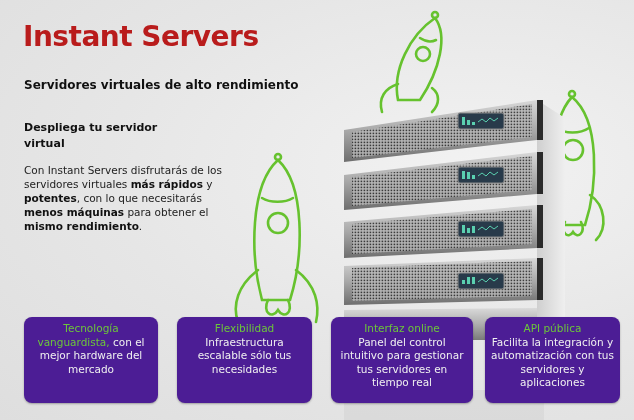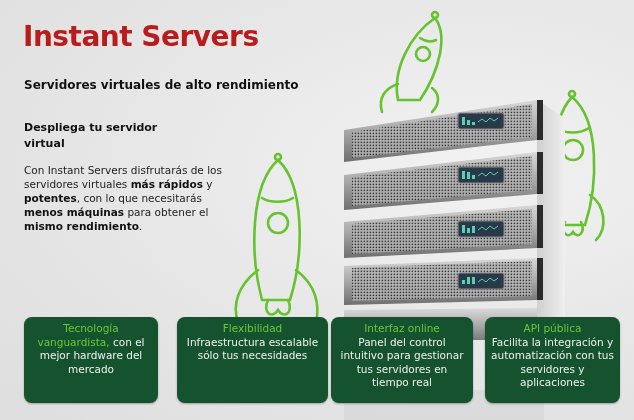--- a/index.html
+++ b/index.html
@@ -24,28 +24,28 @@
     font-size: 11px; font-weight: bold; line-height: 16px; color: #111;
   }
   .desc {
     position: absolute; left: 24px; top: 163px; width: 210px;
     font-size: 10.5px; line-height: 14px; color: #222;
   }
   .desc b { font-weight: bold; color: #111; }
   .art { position: absolute; left: 0; top: 0; width: 634px; height: 420px; pointer-events: none; }
   .card {
     position: absolute; top: 317px; height: 86px;
-    background: #14532d; border-radius: 8px;
+    background: #4c1d95; border-radius: 8px;
     color: #f0f0f0; text-align: center;
     font-size: 10.5px; line-height: 13.5px; padding: 5px 6px;
     box-shadow: 0 1px 2px rgba(0,0,0,0.3);
   }
   .card .ct { color: #6cc63a; }
   .c1 { left: 24px; width: 134px; }
-  .c2 { left: 177px; width: 151px; }
+  .c2 { left: 177px; width: 135px; }
   .c3 { left: 331px; width: 142px; }
   .c4 { left: 485px; width: 135px; }
 </style>
 </head>
 <body>
 
 <div class="title">Instant Servers</div>
 <div class="subtitle">Servidores virtuales de alto rendimiento</div>
 
 <div class="deploy">

